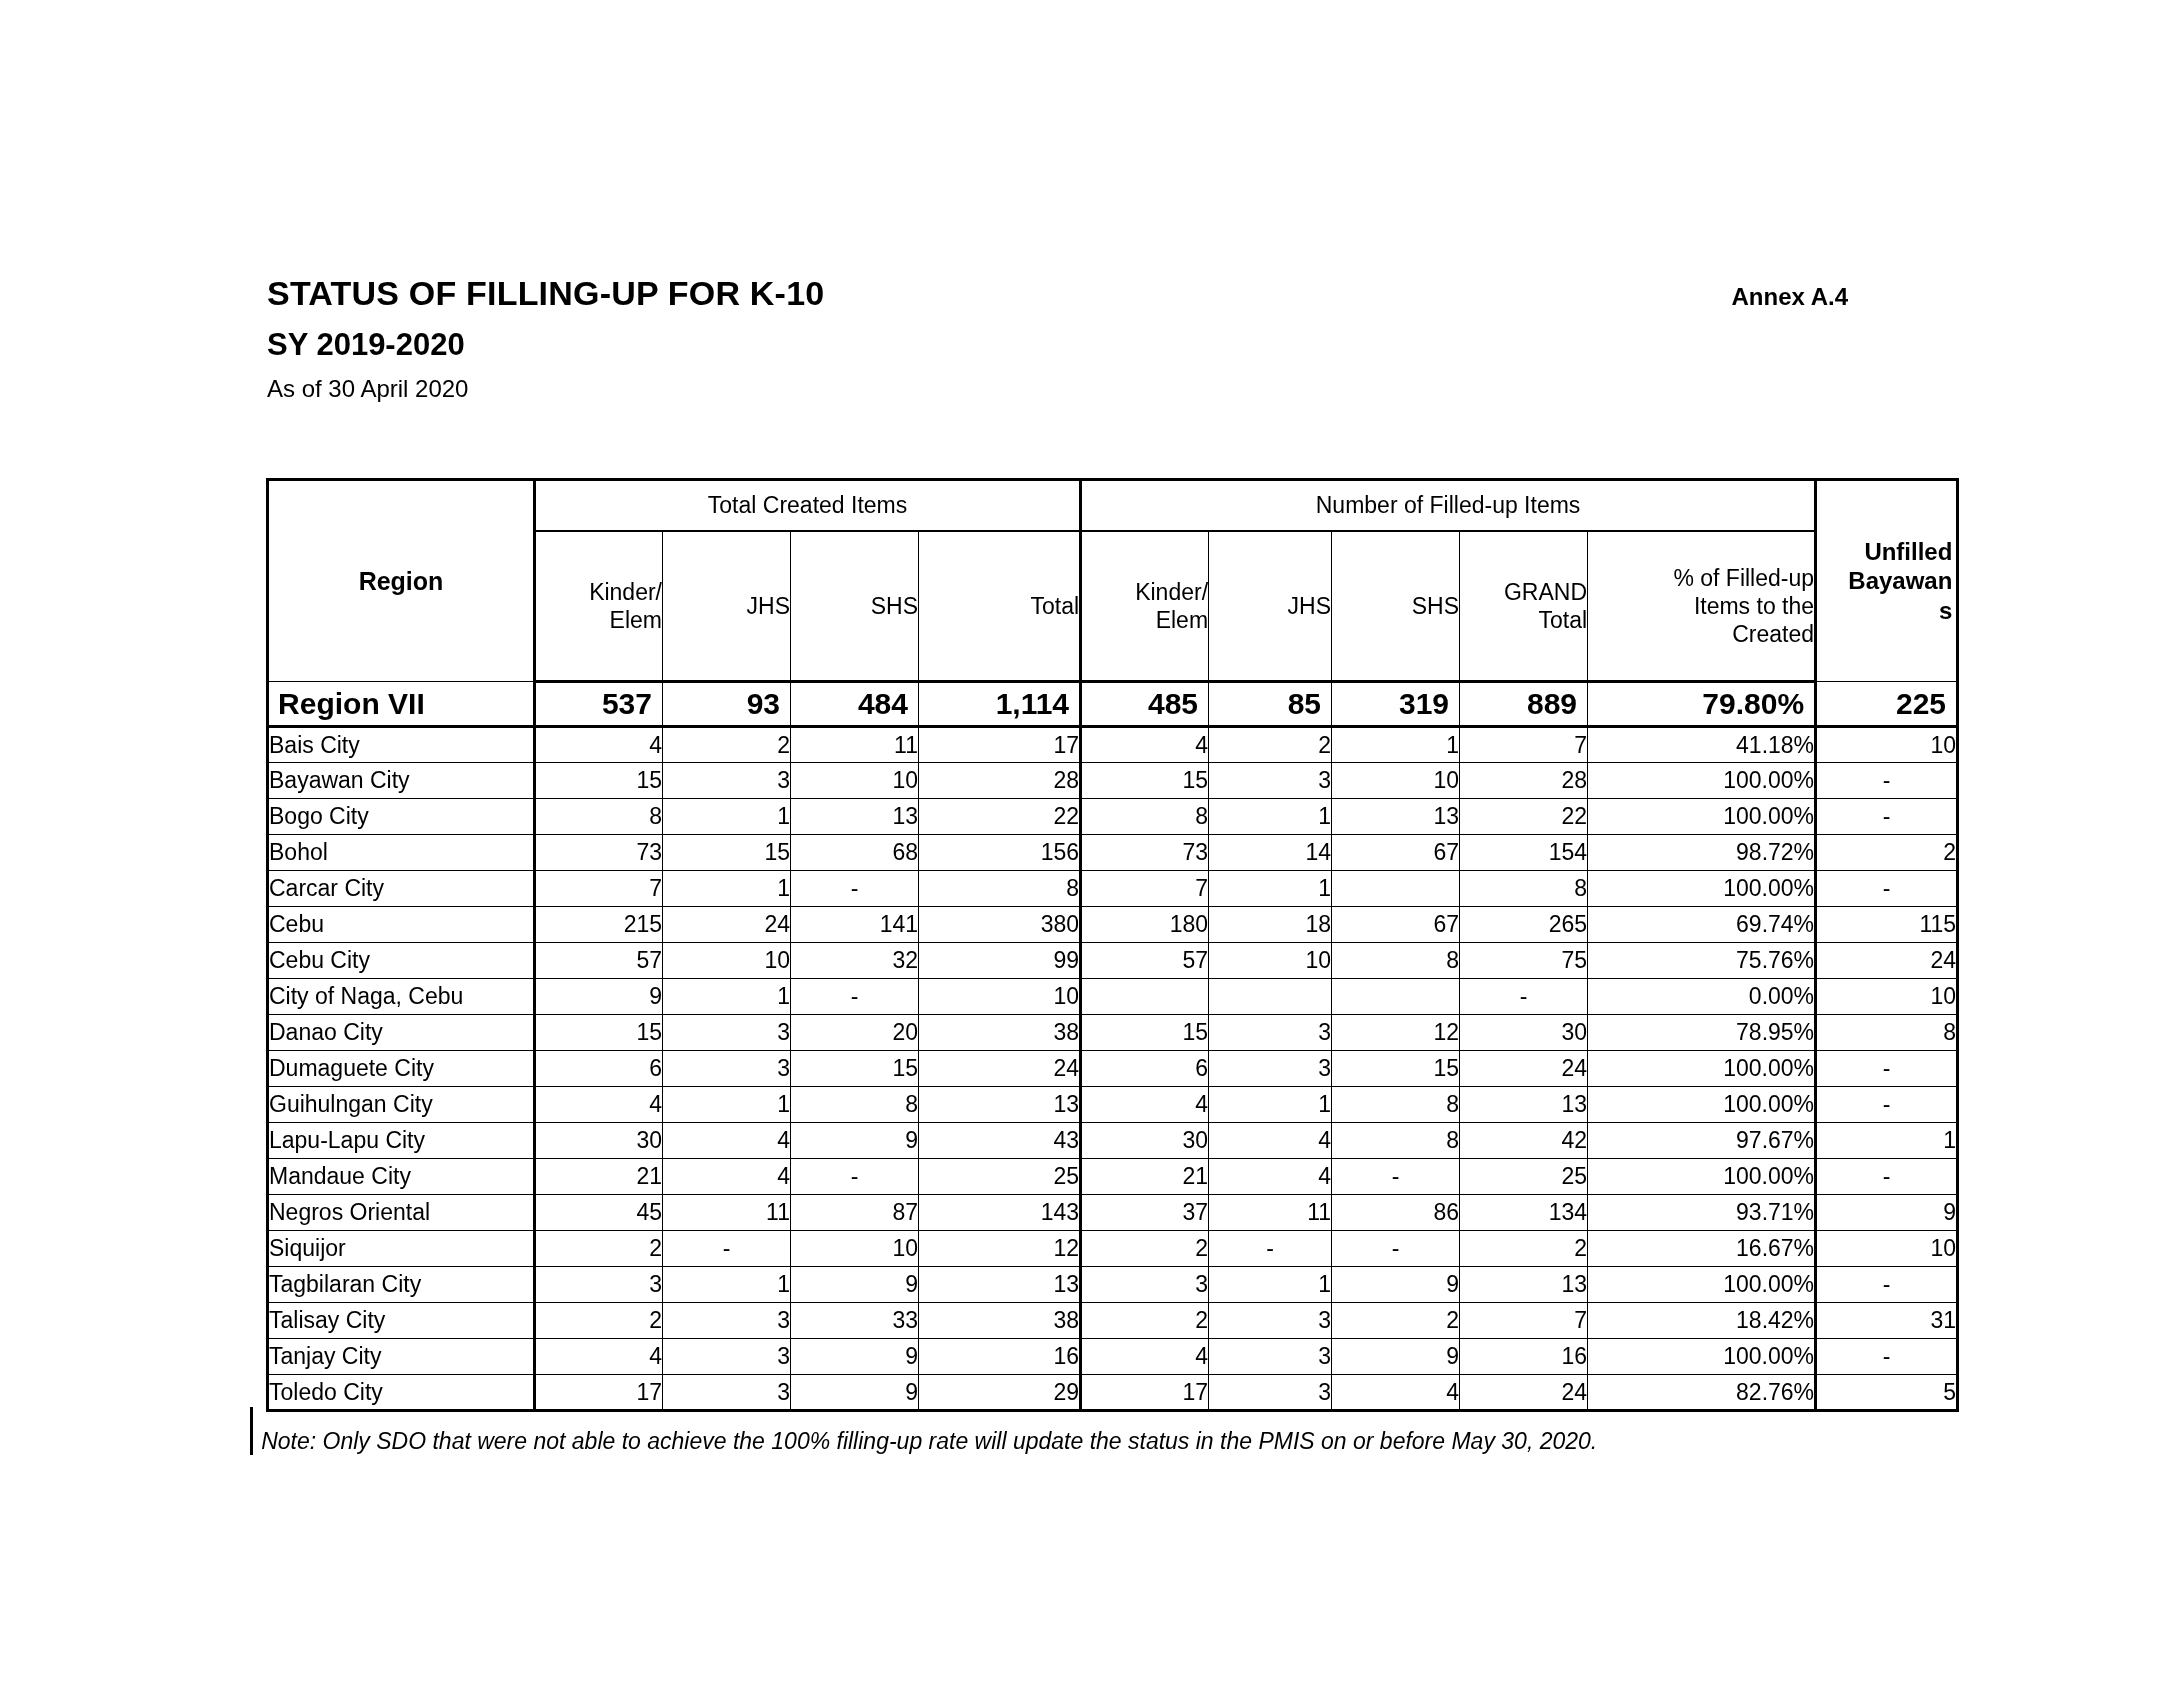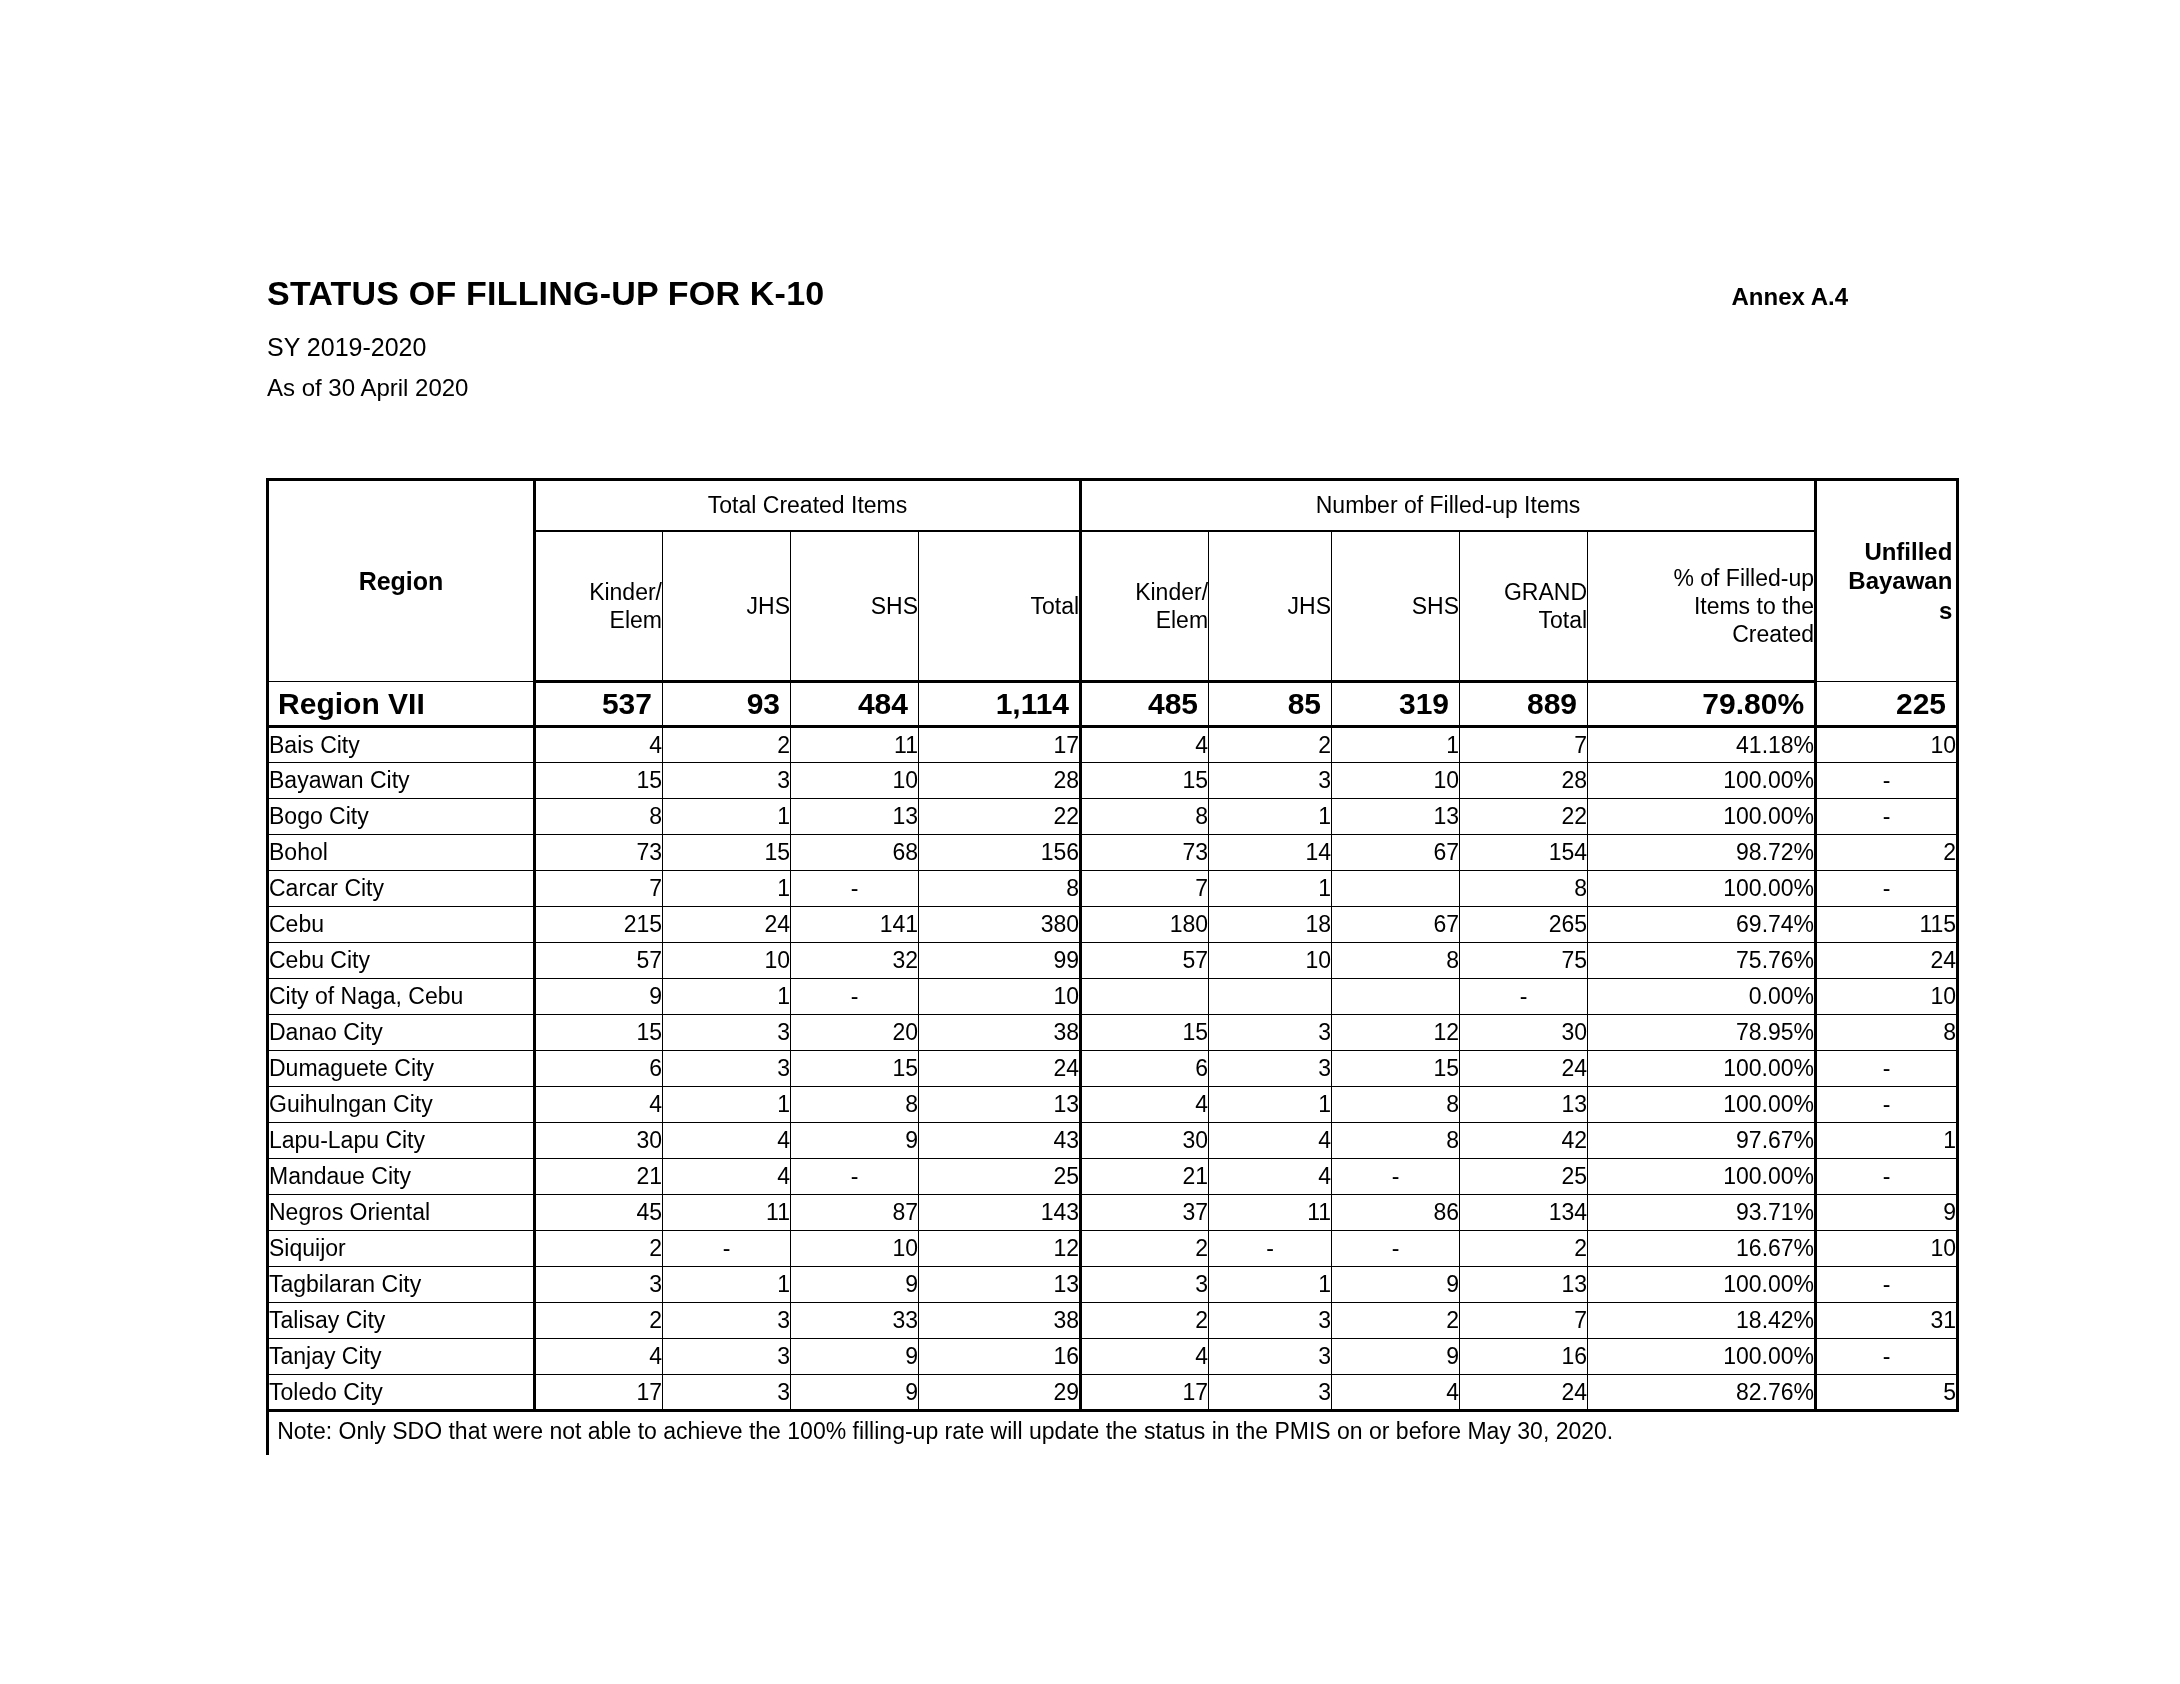--- a/index.html
+++ b/index.html
@@ -34,23 +34,23 @@
     letter-spacing: 0.2px;
     white-space: nowrap;
   }
   .annex-label {
     font-size: 24px;
     font-weight: bold;
     white-space: nowrap;
     padding-right: 119px;
   }
   .doc-sy {
-    font-size: 25px;
-    font-weight: normal;
-    margin-top: 20px;
+    font-size: 31px;
+    font-weight: bold;
+    margin-top: 14px;
   }
   .doc-asof {
     font-size: 24px;
     font-weight: normal;
     margin-top: 12px;
   }
 
   
   #table-wrap {
     position: absolute;
@@ -146,27 +146,28 @@
   td.dash {
     text-align: center;
     padding-right: 27.4px;
     font-size: 23px;
   }
   td.thickright { border-right: 3.7px solid #000 !important; }
 
   
   #note-line {
     position: absolute;
-    left: 266px;
+    left: 250px;
     top: 1407px;
     width: 1700px;
     height: 48px;
     border-left: 3.7px solid #000;
     display: flex;
-    align-items: center;
+    align-items: flex-end;
+    font-style: italic;
   }
   #note-text {
     font-size: 23px;
     padding-left: 8.2px;
     white-space: nowrap;
   }
 </style>
 </head>
 <body>
 

